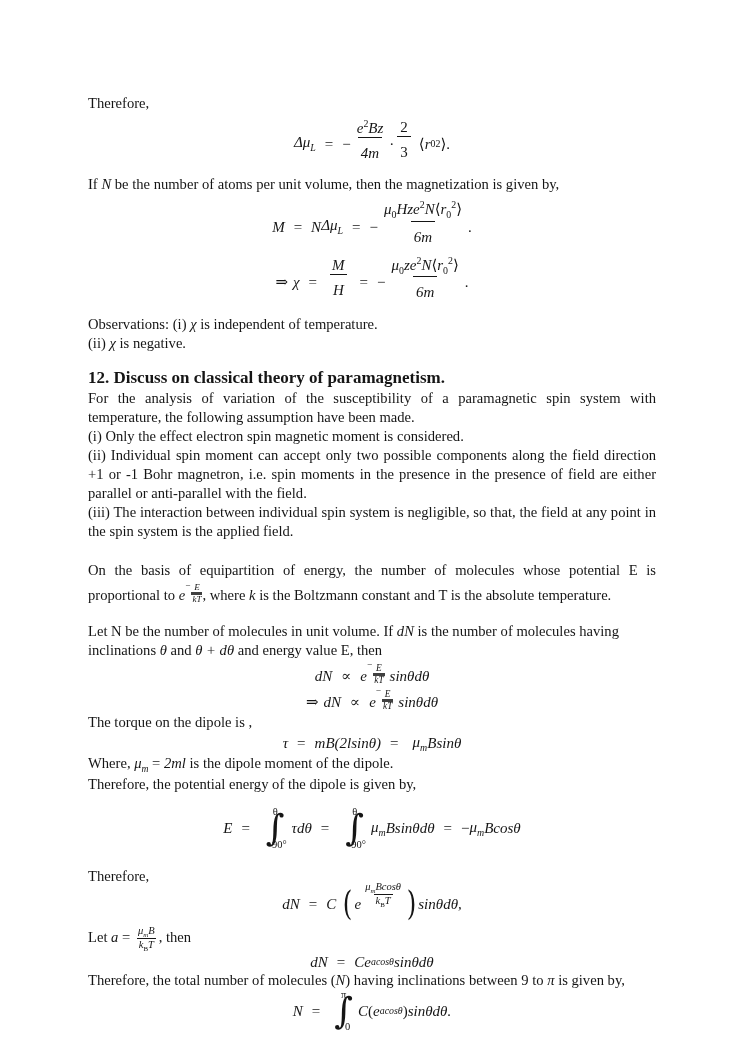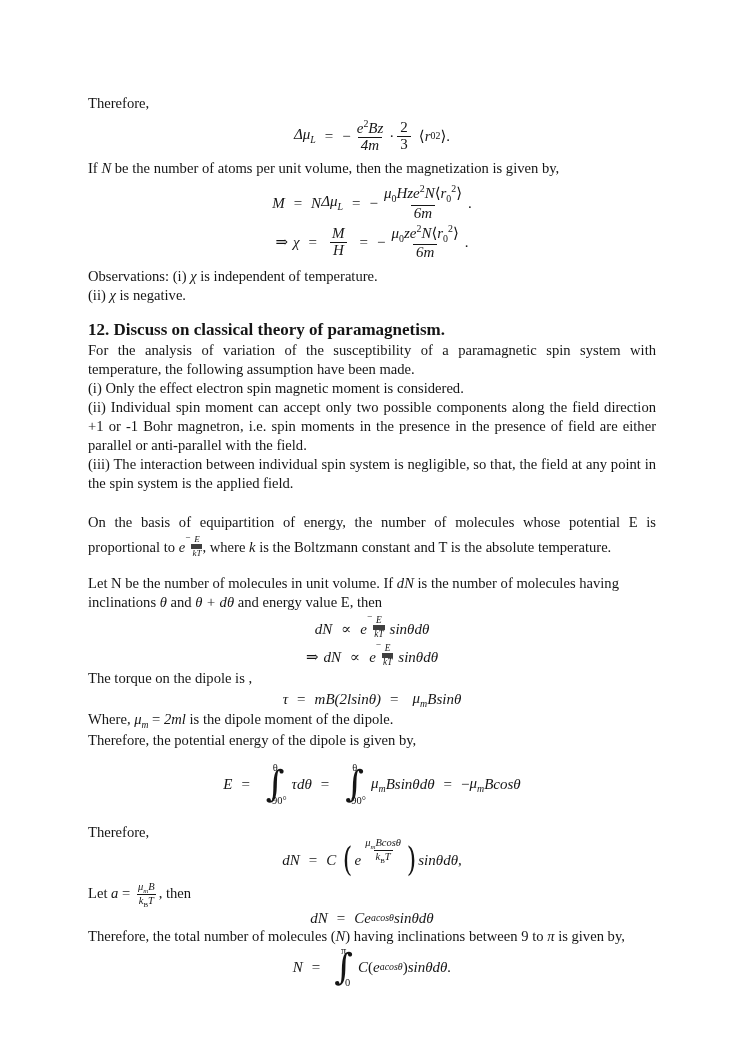--- a/index.html
+++ b/index.html
@@ -73,40 +73,40 @@
   
   .frac {
     display: inline-flex;
     flex-direction: column;
     align-items: center;
     vertical-align: middle;
     margin: 0 3px;
     line-height: 1.05;
   }
   .frac > .num { padding: 0 3px; }
-  .frac > .den { padding: 0 3px; border-top: 1.2px solid #151515; }
+  .frac > .den { padding: 8px 3px; border-top: 1.2px solid #151515; }
 
   sup.e { font-size: 0.66em; vertical-align: super; font-style: normal; }
   sub.e { font-size: 0.66em; vertical-align: sub; font-style: italic; }
   sub.en { font-size: 0.66em; vertical-align: sub; font-style: normal; }
 
   
   .expo {
     display: inline-flex;
     flex-direction: column;
     align-items: center;
     vertical-align: super;
     font-size: 0.62em;
     line-height: 1.0;
     margin-left: 1px;
     position: relative;
     top: -0.15em;
   }
   .expo .bar {
-    border-top: 5px solid #404040;
+    border-top: 3px solid #404040;
     padding: 0 1px;
   }
   .negexp {
     display: inline-flex;
     align-items: flex-start;
     vertical-align: super;
     font-size: 1em;
   }
   .minus-sm { font-size: 0.62em; position: relative; top: -0.55em; }
 

